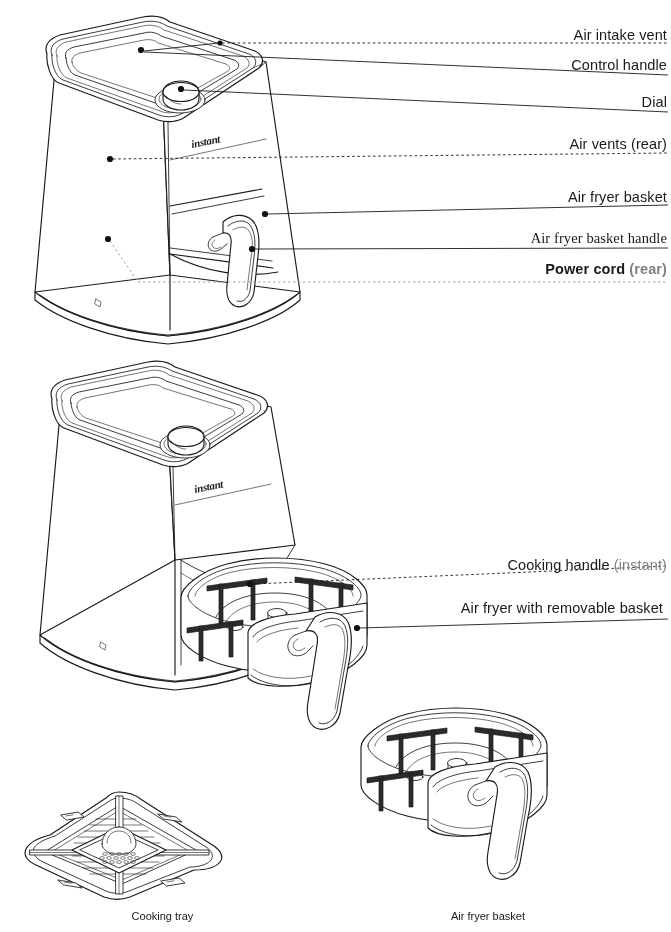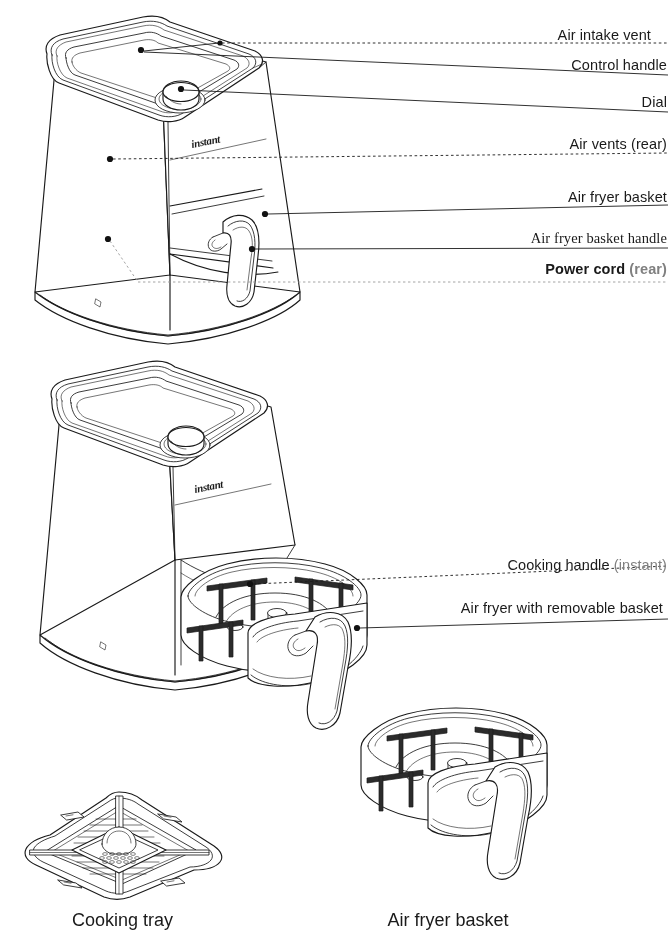--- a/index.html
+++ b/index.html
@@ -21,24 +21,25 @@
     letter-spacing:.1px;
     color:#1a1a1a;
     white-space:nowrap;
     line-height:1;
   }
   .lbl .sub{color:#808080;}
   .lbl.bold{font-weight:700;}
   .cap{
     position:absolute;
     text-align:center;
-    font-size:18px;
+    font-size:11px;
     color:#1a1a1a;
     white-space:nowrap;
     line-height:1;
+    padding-left:40px;
   }
 </style>
 </head>
 <body>
 
 <div id="stage">
 
   <svg class="art" viewBox="0 0 671 932">
     <defs>
       <style>
@@ -388,21 +389,21 @@
                              L 342 366 C 339 376, 331 381, 324 378"></path>
         <path class="s3" d="M330 282 C 338 278, 346 279, 348 286 C 351 294, 350 305, 348 318
                              L 340 364"></path>
         <path class="s2" d="M300 290 C 294 293, 291 300, 294 306 C 297 312, 305 312, 311 308 L 318 301"></path>
         <path class="s3" d="M303 294 C 299 296, 297 300, 299 303 C 302 307, 306 306, 310 303"></path>
         <path class="s2" d="M311 286 L 300 290"></path>
       </g>
     </g>
   </svg>
 
-  <div class="lbl" style="right:20px;top:28px;">
+  <div class="lbl" style="right:4px;top:28px;">
     <span>Air intake vent</span>
   </div>
 
   <div class="lbl" style="right:4px;top:58px;">
     <span>Control handle</span>
   </div>
 
   <div class="lbl" style="right:4px;top:95px;">
     <span>Dial</span>
   </div>

